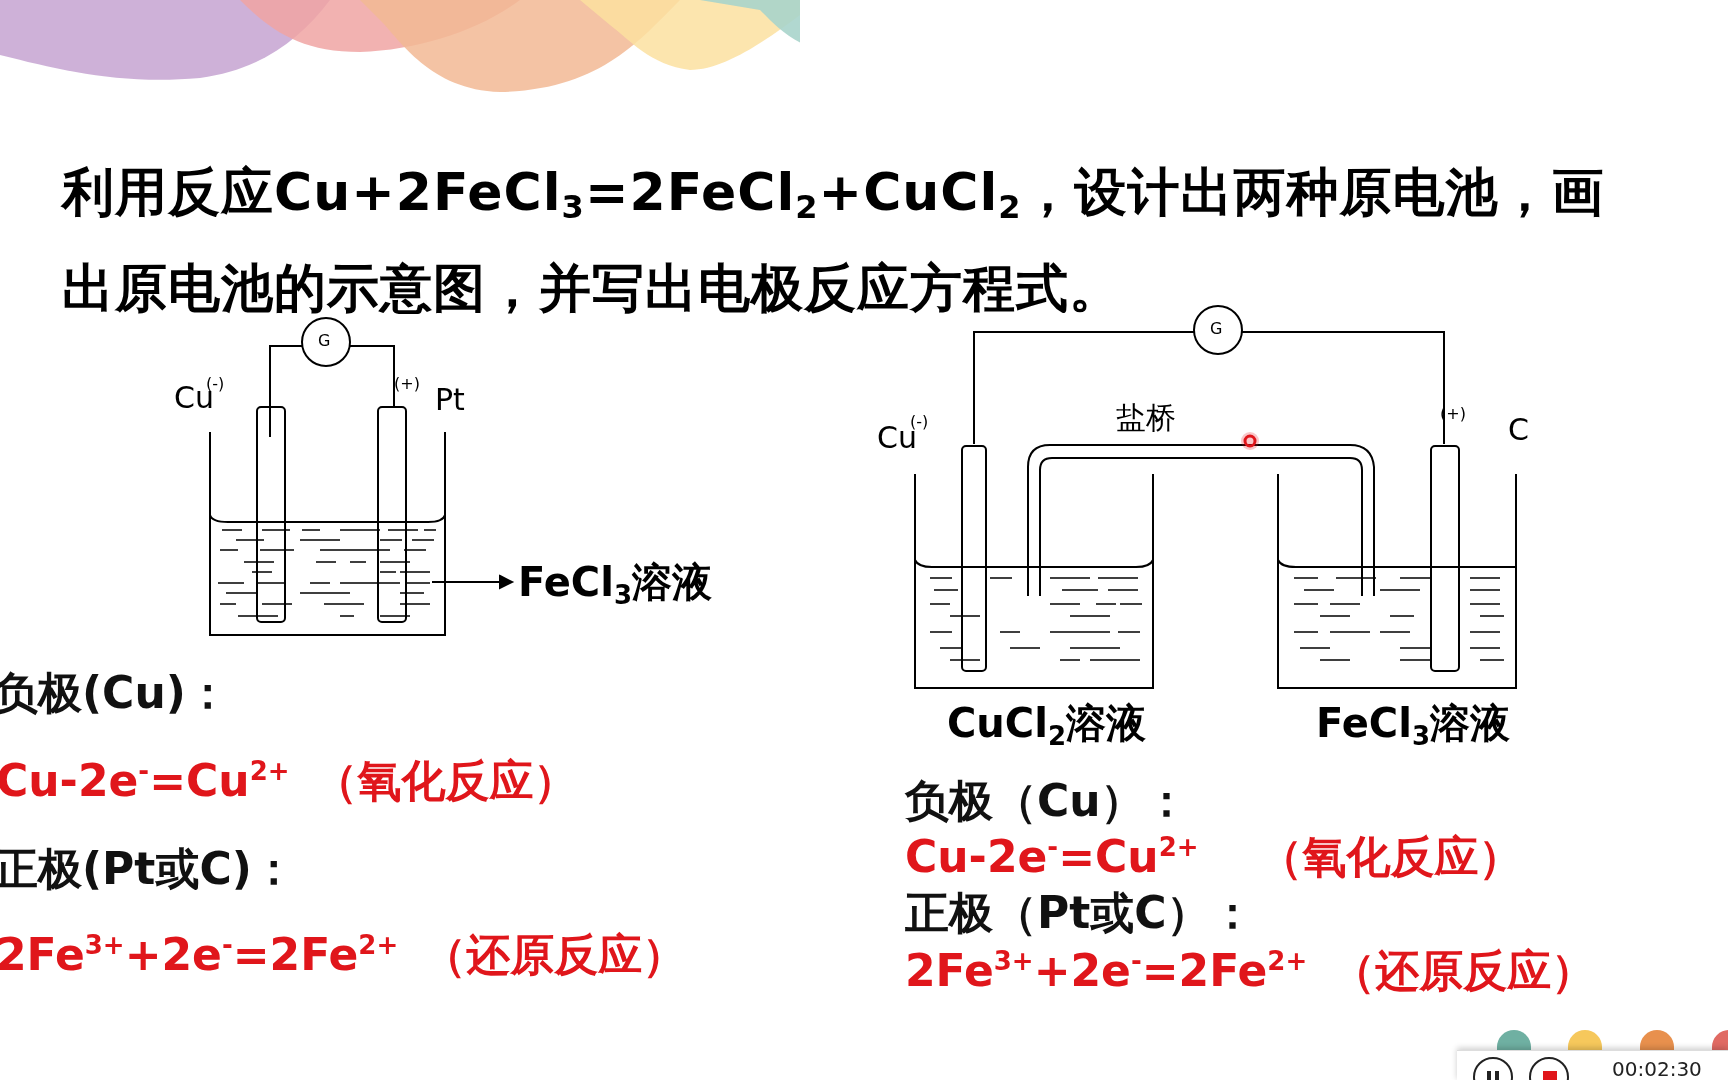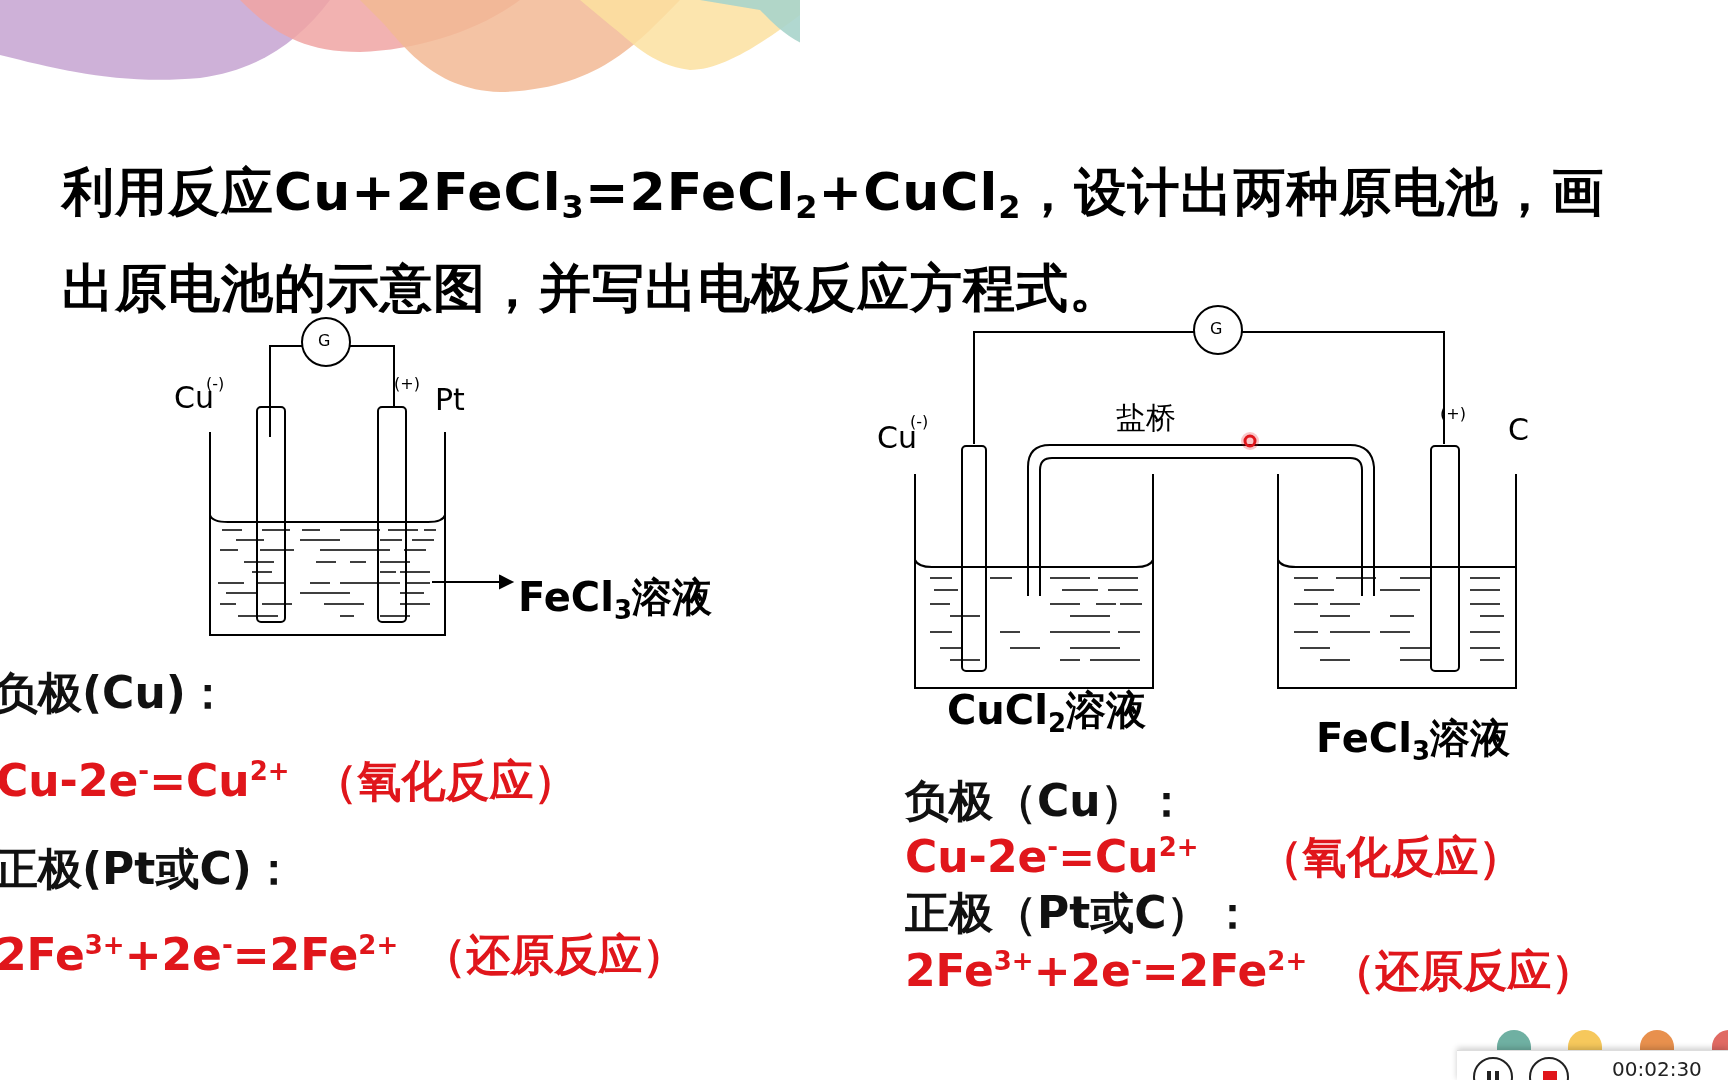--- a/index.html
+++ b/index.html
@@ -2,21 +2,21 @@
 <html><head>
 <meta charset="utf-8">
 <style>
   html,body{margin:0;padding:0;background:#fff;}
   body{width:1728px;height:1080px;position:relative;overflow:hidden;font-family:"DejaVu Sans","Liberation Sans",sans-serif;color:#000;}
   .deco{position:absolute;left:0;top:0;width:800px;height:100px;}
   .title{position:absolute;left:62px;font-weight:bold;font-size:52px;line-height:1;letter-spacing:1px;white-space:nowrap;}
   .title sub{font-size:32px;vertical-align:-8px;}
   .lbl{position:absolute;font-size:30px;white-space:nowrap;}
   .lbl.small{font-size:16px;}
-  .sol{position:absolute;font-weight:bold;font-size:40px;white-space:nowrap;margin-top:15px;}
+  .sol{position:absolute;font-weight:bold;font-size:40px;white-space:nowrap;}
   .sol sub{font-size:26px;vertical-align:-8px;}
   .eq{position:absolute;font-weight:bold;font-size:44px;white-space:nowrap;color:#e0161b;}
   .eq sup{font-size:26px;vertical-align:16px;}
   .hd{position:absolute;font-weight:bold;font-size:44px;white-space:nowrap;color:#111;}
   svg.diag{position:absolute;left:0;top:0;}
   .rec{position:absolute;left:1457px;top:1050px;width:271px;height:30px;background:#fff;box-shadow:0 -2px 6px rgba(0,0,0,0.2);border-top:1px solid #ddd;}
   .rec .btn{position:absolute;top:6px;width:40px;height:40px;border-radius:50%;border:2px solid #222;box-sizing:border-box;}
   .rec .time{position:absolute;left:155px;top:6px;font-size:20px;color:#222;}
   .dot{position:absolute;top:1030px;width:34px;height:34px;border-radius:17px 17px 0 0;}
 </style>
@@ -102,21 +102,21 @@
 <div class="lbl small" style="left:394px;top:374px;">(+)</div>
 <div class="lbl" style="left:435px;top:382px;">Pt</div>
 <div class="sol" style="left:518px;top:555px;"><span>FeCl</span><sub>3</sub><span>溶液</span></div>
 
 <div class="lbl small" style="left:1210px;top:319px;">G</div>
 <div class="lbl" style="left:877px;top:420px;">Cu</div>
 <div class="lbl small" style="left:910px;top:412px;">(-)</div>
 <div class="lbl small" style="left:1440px;top:404px;">(+)</div>
 <div class="lbl" style="left:1508px;top:412px;">C</div>
 <div class="lbl" style="left:1116px;top:398px;">盐桥</div>
-<div class="sol" style="left:947px;top:668px;"><span>CuCl</span><sub>2</sub><span>溶液</span></div>
+<div class="sol" style="left:947px;top:696px;"><span>CuCl</span><sub>2</sub><span>溶液</span></div>
 <div class="sol" style="left:1316px;top:696px;"><span>FeCl</span><sub>3</sub><span>溶液</span></div>
 
 <div class="hd" style="left:-6px;top:664px;">负极(Cu)：</div>
 <div class="eq" style="left:-4px;top:752px;"><span>Cu-2e</span><sup>-</sup><span>=Cu</span><sup>2+</sup><span style="margin-left:24px">（氧化反应）</span></div>
 <div class="hd" style="left:-6px;top:840px;">正极(Pt或C)：</div>
 <div class="eq" style="left:-4px;top:926px;"><span>2Fe</span><sup>3+</sup><span>+2e</span><sup>-</sup><span>=2Fe</span><sup>2+</sup><span style="margin-left:24px">（还原反应）</span></div>
 
 <div class="hd" style="left:905px;top:772px;">负极（Cu）：</div>
 <div class="eq" style="left:905px;top:828px;"><span>Cu-2e</span><sup>-</sup><span>=Cu</span><sup>2+</sup><span style="margin-left:60px">（氧化反应）</span></div>
 <div class="hd" style="left:905px;top:884px;">正极（Pt或C）：</div>

